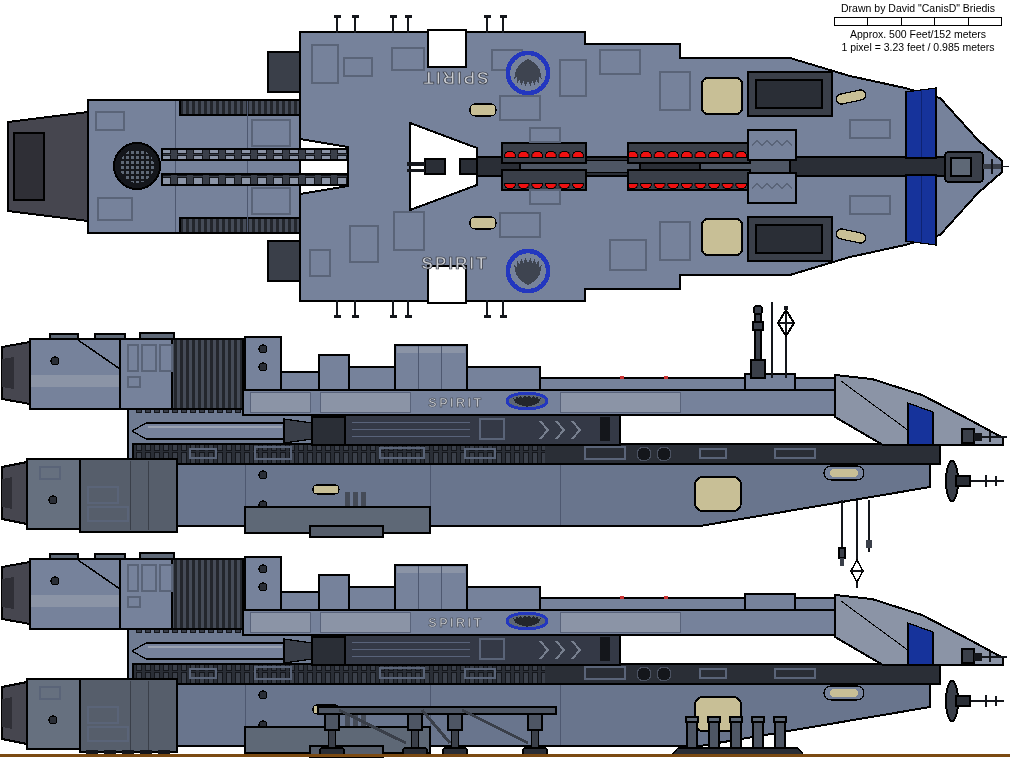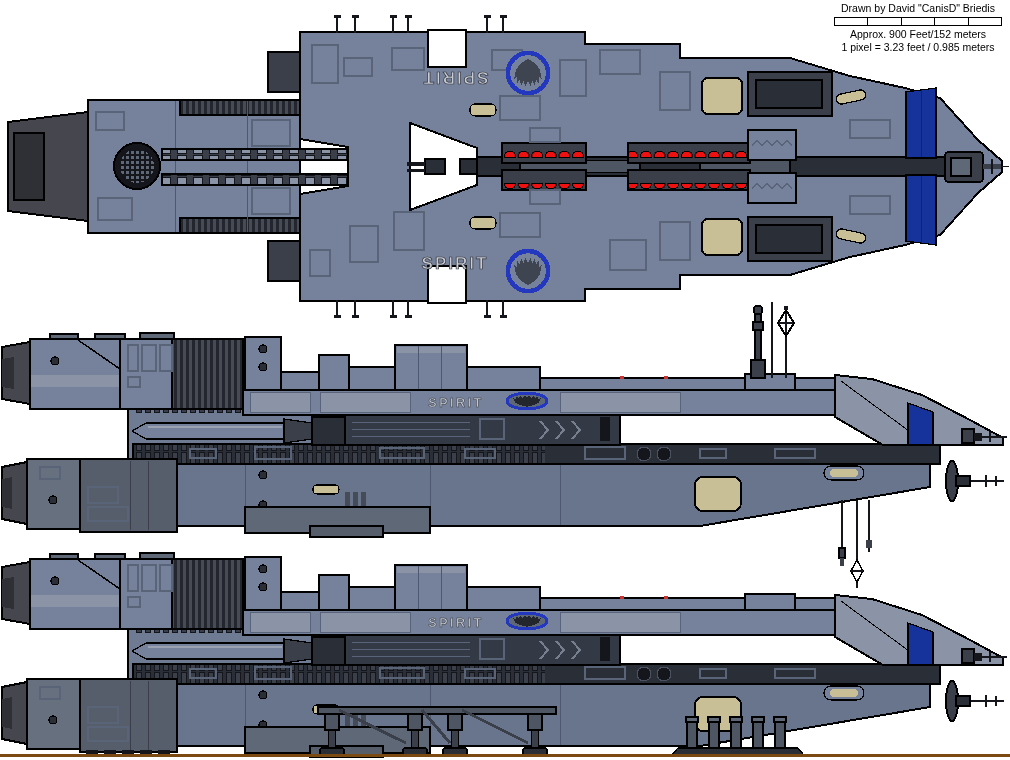--- a/index.html
+++ b/index.html
@@ -423,16 +423,16 @@
   
   <div id="caption">
     <div>Drawn by David "CanisD" Briedis</div>
     <div class="bar">
       <span></span>
         <span></span>
         <span></span>
         <span></span>
         <span></span>
     </div>
-    <div>Approx. 900 Feet/152 meters</div>
+    <div>Approx. 500 Feet/152 meters</div>
     <div>1 pixel = 3.23 feet / 0.985 meters</div>
   </div>
 </div>
 
 </body></html>

